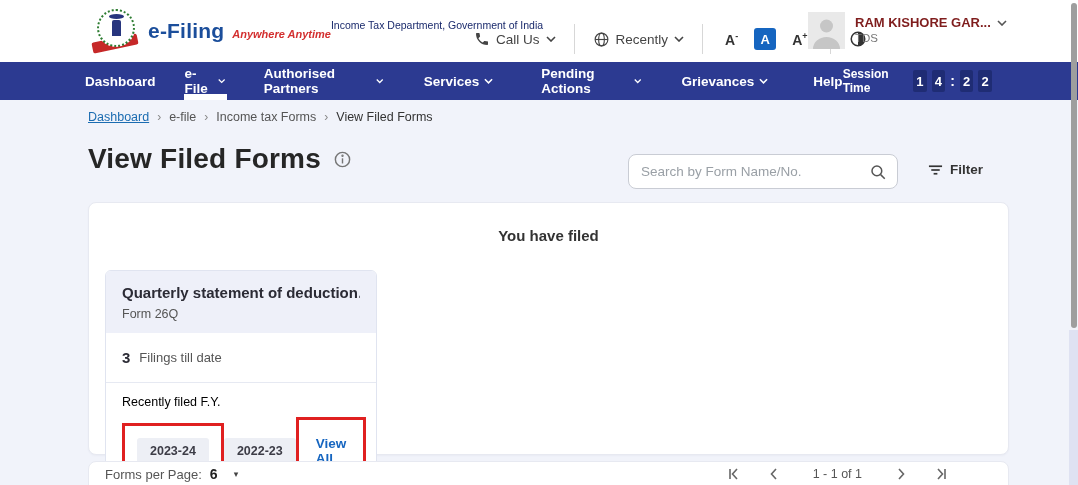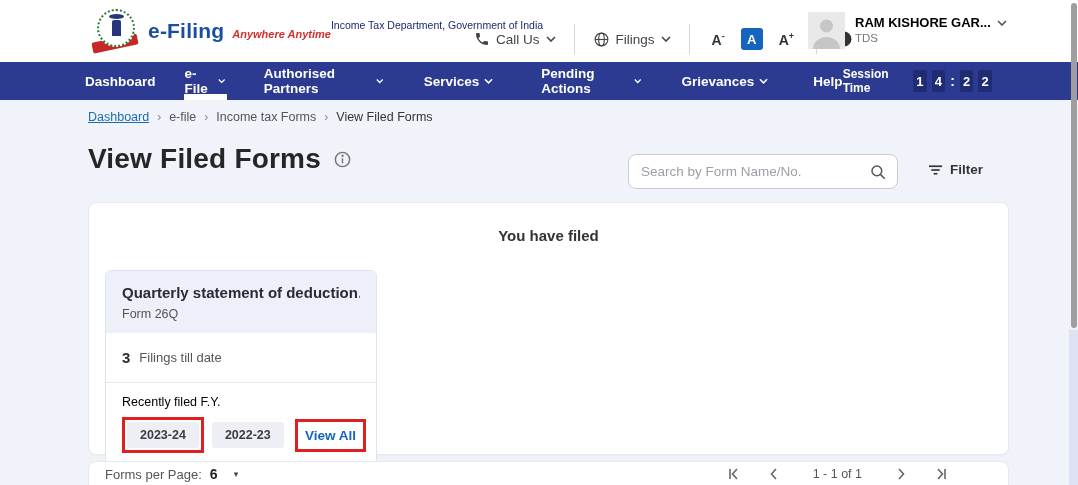--- a/index.html
+++ b/index.html
@@ -27,21 +27,21 @@
   .top-tools { position:absolute; left:474px; top:0; height:78px; display:flex; align-items:center; gap:12px; color:#444; }
   .tool { display:flex; align-items:center; gap:6px; font-size:13.5px; color:#444; cursor:pointer; }
   .vdiv { width:1px; height:30px; background:#d7d7d7; margin:0 6px; }
   .fs-btn { font-size:14px; color:#333; font-weight:bold; padding:2px 4px; cursor:pointer; }
   .fs-btn sup { font-size:9px; }
   .fs-active { width:22px; height:22px; background:#1565c0; color:#fff; border-radius:3px;
     display:flex; align-items:center; justify-content:center; font-size:13px; font-weight:bold; cursor:pointer; }
   .user { position:absolute; left:808px; top:12px; display:flex; align-items:flex-start; gap:10px; cursor:pointer; }
   .avatar { width:37px; height:37px; background:#e9e9e9; overflow:hidden; }
   .user-name-row { display:flex; align-items:center; gap:6px; margin-top:3px; }
-  .user-name { font-size:13px; font-weight:bold; color:#000000; }
+  .user-name { font-size:13px; font-weight:bold; color:#7f1d1d; }
   .user-role { font-size:11.5px; color:#777; margin-top:2px; }
 
   
   .nav { position:relative; height:38px; background:#2c3a91; display:flex; align-items:center;
     padding-left:85px; color:#fff; }
   .nav-item { position:relative; height:38px; display:flex; align-items:center; gap:5px;
     font-size:13.5px; font-weight:bold; cursor:pointer; }
   .nav-item.active::after { content:""; position:absolute; left:-1px; right:-1px; bottom:0; height:6px; background:#ffffff; }
   .nav-sess { margin-left:auto; margin-right:86px; display:flex; align-items:center; gap:5px; }
   .sess-label { font-size:12px; font-weight:bold; margin-right:4px; }
@@ -74,21 +74,21 @@
   .form-card { margin-top:26px; width:272px; border:1px solid #e0e4f0; border-radius:6px; background:#fff; overflow:hidden; }
   .form-card-head { background:#eef0f9; padding:13px 16px 12px 16px; }
   .form-card-title { font-size:15px; font-weight:bold; color:#2b2b35; white-space:nowrap; overflow:hidden; }
   .form-card-no { font-size:12.5px; color:#555; margin-top:6px; }
   .form-card-row2 { padding:16px 16px; border-bottom:1px solid #e6e9f2; display:flex; align-items:center; gap:9px; }
   .filings-count { font-size:15px; font-weight:bold; color:#2b2b35; }
   .filings-label { font-size:13px; color:#555; }
   .form-card-row3 { padding:12px 10px 12px 16px; }
   .recent-label { font-size:12.5px; color:#000000; }
   .chips-row { margin-top:8px; display:flex; align-items:center; }
-  .red-box { border:3px solid #e02020; padding:2px; display:inline-flex; }
+  .red-box { border:3px solid #e02020; padding:12px; display:inline-flex; }
   .chip { background:#edeff5; border-radius:3px; padding:6px 13px; font-size:12.5px; font-weight:bold;
     color:#3c3c46; cursor:pointer; white-space:nowrap; }
   .chip-gap { width:8px; }
   .view-all-wrap { margin-left:auto; }
   .view-all { color:#1565c0; font-size:13.5px; font-weight:bold; cursor:pointer; padding:4px 5px; }
 
   
   .pagi-bar { position:absolute; left:88px; top:461px; width:921px; height:40px; background:#fff;
     border:1px solid #e7e9f1; border-radius:8px 8px 0 0; display:flex; align-items:center; padding:0 60px 14px 16px; }
   .perpage { display:flex; align-items:center; gap:8px; font-size:13px; color:#555; }
@@ -135,21 +135,21 @@
           <polyline points="1,1 5,5 9,1" fill="none" stroke="#444" stroke-width="1.6"></polyline>
         </svg>
     </div>
     <div class="vdiv"></div>
     <div class="tool">
       <svg width="17" height="17" viewBox="0 0 24 24" fill="none" stroke="#444" stroke-width="1.6">
           <circle cx="12" cy="12" r="9"></circle>
           <ellipse cx="12" cy="12" rx="4" ry="9"></ellipse>
           <line x1="3" y1="12" x2="21" y2="12"></line>
         </svg>
-      <span>Filings</span>
+      <span>Recently</span>
       <svg width="10" height="6" viewBox="0 0 10 6">
           <polyline points="1,1 5,5 9,1" fill="none" stroke="#444" stroke-width="1.6"></polyline>
         </svg>
     </div>
     <div class="vdiv"></div>
     <span class="fs-btn"><span>A</span><sup>-</sup></span>
     <span class="fs-active">
         <span>A</span>
       </span>
     <span class="fs-btn"><span>A</span><sup>+</sup></span>

